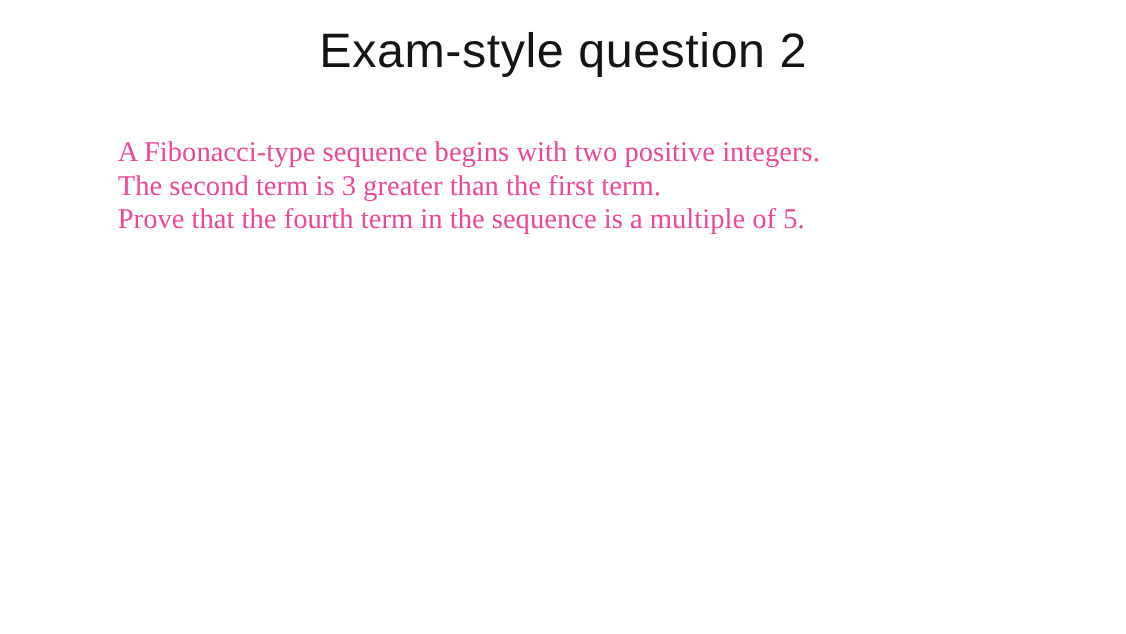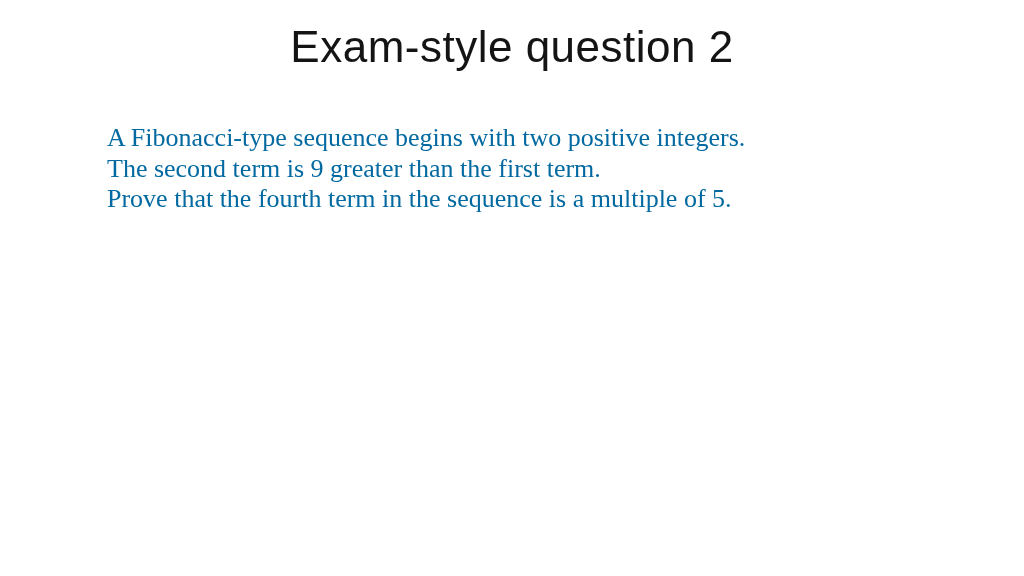--- a/index.html
+++ b/index.html
@@ -28,30 +28,30 @@
     color: #141414;
     white-space: nowrap;
   }
   .question-block {
     position: absolute;
     left: 107px;
     top: 123px;
     font-family: "Liberation Serif", "DejaVu Serif", serif;
     font-size: 26px;
     line-height: 30.5px;
-    color: #0369a1;
+    color: #ec4899;
   }
   .question-line {
     white-space: nowrap;
   }
 </style>
 </head>
 <body>
 
 <div class="slide">
   <div class="slide-title">Exam-style question 2</div>
 
   <div class="question-block">
     <div class="question-line">A Fibonacci-type sequence begins with two positive integers.</div>
-    <div class="question-line">The second term is 9 greater than the first term.</div>
+    <div class="question-line">The second term is 3 greater than the first term.</div>
     <div class="question-line">Prove that the fourth term in the sequence is a multiple of 5.</div>
   </div>
 </div>
 
 </body></html>

